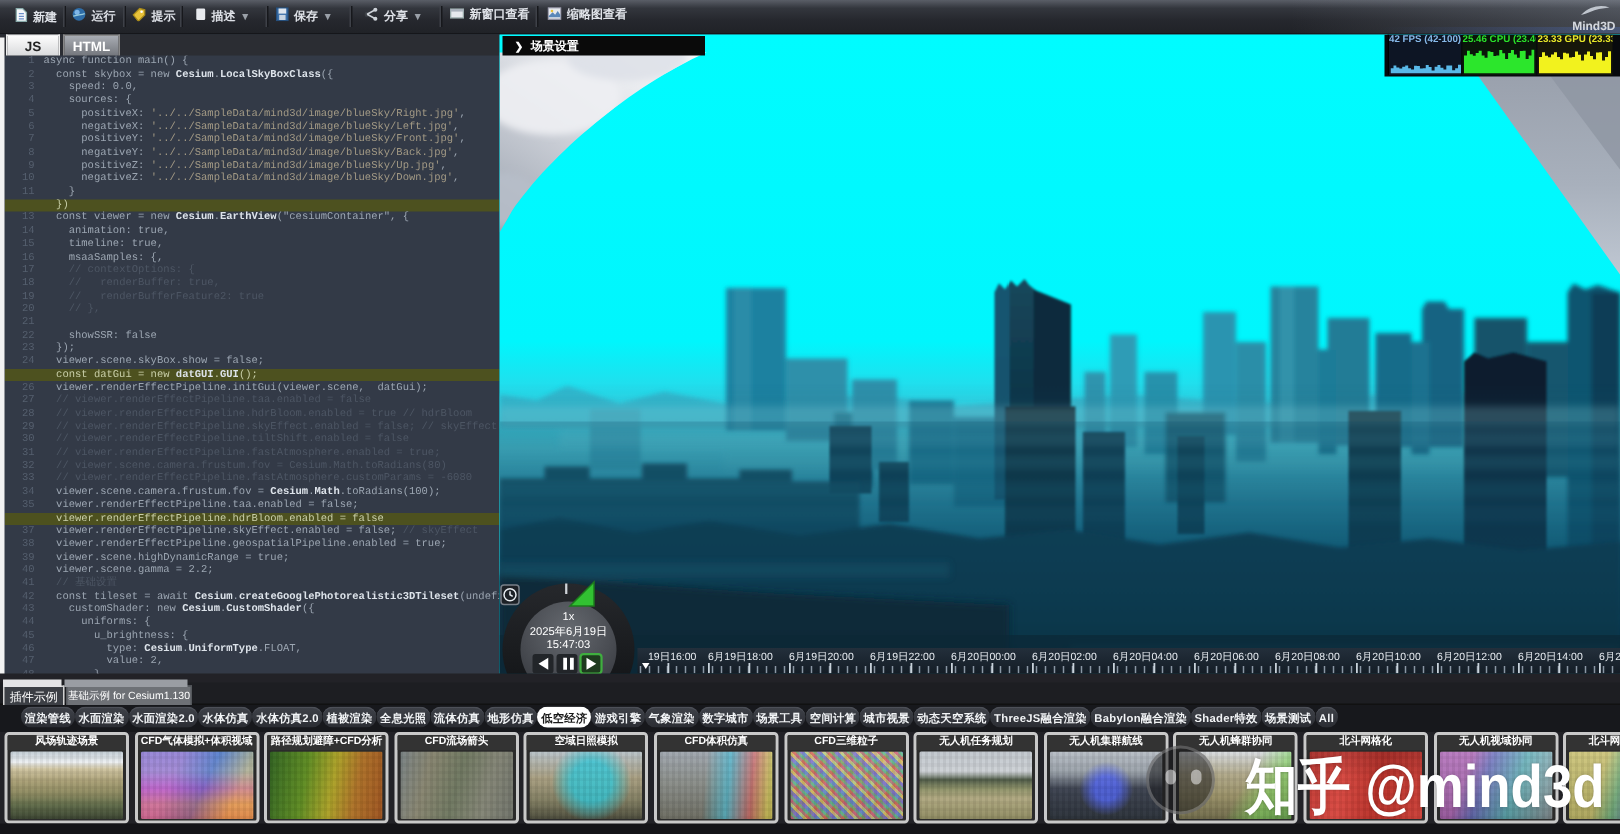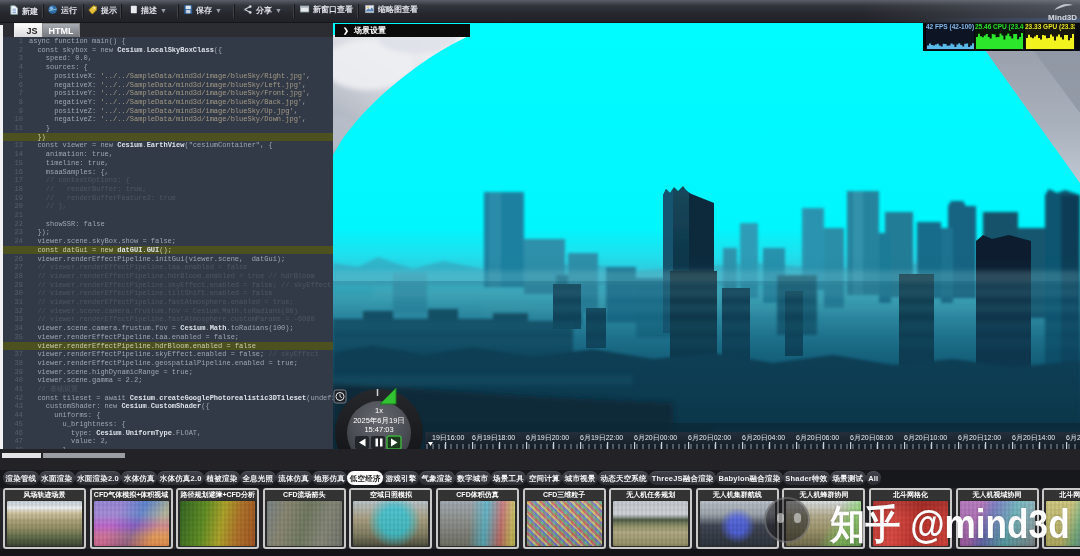--- a/index.html
+++ b/index.html
@@ -13,21 +13,21 @@
 .tbtn .ic{display:inline-block;vertical-align:-2px;margin-right:2px;transform:scale(.85);transform-origin:left center}
 .tsep{position:absolute;top:4px;width:1px;height:14px;background:#3e4148;box-shadow:1px 0 0 #17181c}
 .dd{color:#9aa0a8;font-size:7px;margin-left:3px}
 #mindlogo{position:absolute;right:3px;top:2px;color:#eceef2;font-size:8px;font-weight:bold;text-align:center;line-height:9px}
 
 
 #editor{position:absolute;left:0;top:23px;width:333px;height:432px;background:#333a47}
 #wedge{position:absolute;left:0;top:25px;width:3px;height:430px;background:#f2f2f2}
 #tabbar{position:absolute;left:0;top:0;width:333px;height:14px;background:#2b2d33}
 .etab{position:absolute;top:0;height:14px;font-size:9px;font-weight:bold;text-align:center;line-height:14px}
-#tabjs{left:14px;width:36px;background:linear-gradient(#fdfdfd,#d9dadc);color:#222;border:1px solid #eee;border-bottom:none}
+#tabjs{left:4px;width:36px;background:linear-gradient(#fdfdfd,#d9dadc);color:#222;border:1px solid #eee;border-bottom:none}
 #tabhtml{left:42px;width:38px;background:linear-gradient(#a8acb3,#74777d);color:#fff;border:1px solid #888;border-bottom:none}
 #code{position:absolute;left:3px;top:14px;width:330px;height:418px;overflow:hidden;font-family:"Liberation Mono",monospace;font-size:7px;line-height:8.7px;color:#9ca6b2;white-space:pre}
 #code .ln{position:absolute;left:0;width:20px;text-align:right;color:#555f6e}
 #code .row{position:absolute;left:26px;width:304px;height:8.7px}
 .hl{background:#4d511f;margin-left:-26px;padding-left:26px;width:330px!important;color:#c9cfa9}
 .b{color:#dde3ea;font-weight:bold}
 .cm{color:#4d5664}
 .s{color:#a39a85}
 
 #vp{position:absolute;left:333px;top:23px;width:747px;height:426px;background:#0af0ff;overflow:hidden}
@@ -44,21 +44,21 @@
 #tlabels span{position:absolute}
 #ticks{position:absolute;left:0;top:10px;width:655px;height:7px}
 
 #awidget{position:absolute;left:0px;top:357px;width:100px;height:92px}
 
 #bottom{position:absolute;left:0;top:449px;width:1080px;height:107px;background:#222227}
 #btabs{position:absolute;left:0;top:6px;height:15px;width:1080px;background:#1d1e22;border-bottom:1px solid #111}
 .btab{position:absolute;top:2px;height:13px;line-height:13px;font-size:8px;color:#fff;text-align:center}
 #btab1{left:2px;width:41px;background:#3c3f45;border:1px solid #d0d0d0;border-bottom:none}
 #btab2{left:44px;width:84px;background:#6e7176;border:1px solid #55585c;border-bottom:none;font-size:7px}
-#chips{position:absolute;left:0;top:21px;height:18px;width:1080px;background:#17181c;white-space:nowrap;padding-left:3px}
+#chips{position:absolute;left:0;top:21px;height:18px;width:1080px;background:#17181c;white-space:nowrap;padding-left:14px}
 .chip{display:inline-block;height:14px;line-height:14px;margin:1px 0 0 0;padding:0 2.5px;letter-spacing:.2px;border-radius:7px;background:linear-gradient(#3e4148,#2b2d33);color:#f2f4f6;font-size:7.5px;font-weight:bold;vertical-align:top;border-top:1px solid #4d5058}
 .chip.on{background:#fff;color:#1a1a1a;border-top:1px solid #fff}
 #cards{position:absolute;left:0;top:39px;height:61px;width:1080px;background:#222227;white-space:nowrap}
 .card{position:absolute;top:0;width:83px;height:61px;border:2px solid #c9c9c9;border-radius:3px;background:#2b2b2b;overflow:hidden}
 .card .ct{display:block;height:10px;line-height:10px;background:#333;color:#fff;font-size:7px;font-weight:bold;text-align:center;white-space:nowrap}
 .card .th{display:block;position:absolute;left:2px;top:11px;width:75px;height:45px;border-radius:1px}
 .card .tx{position:absolute;left:2px;top:11px;width:75px;height:45px;background:repeating-linear-gradient(90deg,rgba(30,30,30,.16) 0 2px,rgba(255,255,255,.05) 2px 4px),repeating-linear-gradient(0deg,rgba(40,40,40,.11) 0 2px,rgba(255,255,255,.04) 2px 5px);opacity:.38}
 #strip{position:absolute;left:0;top:100px;width:1080px;height:7px;background:#141418}
 #wm{position:absolute;left:830px;top:497px;color:#fff;font-size:40px;font-weight:bold;white-space:nowrap;text-shadow:0 0 2px rgba(0,0,0,.25);z-index:60;transform:scaleX(.88);transform-origin:left}
 #wmicon{position:absolute;left:764px;top:497px;width:46px;height:46px;border-radius:50%;background:rgba(25,25,28,.55);border:2px solid rgba(210,210,210,.3);z-index:59}
@@ -329,20 +329,24 @@
           <rect x="47" y="58.5" width="2.5" height="8" fill="#fff"></rect>
  <rect x="54" y="56" width="14" height="13" rx="2" fill="#1e3a1e" stroke="#3fae3f" stroke-width="1.5"></rect>
  <path d="M58 58.5 L64.5 62.5 L58 66.5 Z" fill="#fff"></path>
 </g>
       </svg>
   </div>
 
   <div id="bottom">
     <div style="position:absolute;left:2px;top:4px;width:39px;height:5px;background:#e4e4e6;z-index:3"></div>
     <div style="position:absolute;left:43px;top:4px;width:82px;height:5px;background:#9a9da3;z-index:3"></div>
+    <div id="btabs">
+      <span class="btab" id="btab1">插件示例</span>
+      <span class="btab" id="btab2">基础示例 for Cesium1.130</span>
+    </div>
     <div id="chips"><span class="chip">渲染管线</span><span class="chip">水面渲染</span><span class="chip">水面渲染2.0</span><span class="chip">水体仿真</span><span class="chip">水体仿真2.0</span><span class="chip">植被渲染</span><span class="chip">全息光照</span><span class="chip">流体仿真</span><span class="chip">地形仿真</span><span class="chip on">低空经济</span><span class="chip">游戏引擎</span><span class="chip">气象渲染</span><span class="chip">数字城市</span><span class="chip">场景工具</span><span class="chip">空间计算</span><span class="chip">城市视景</span><span class="chip">动态天空系统</span><span class="chip">ThreeJS融合渲染</span><span class="chip">Babylon融合渲染</span><span class="chip">Shader特效</span><span class="chip">场景测试</span><span class="chip">All</span></div>
     <div id="cards">
         <span class="card" style="left:3.0px">
           <span class="ct">风场轨迹场景</span>
           <span class="th" style="background:linear-gradient(#c2ccd4 0%,#edf0f2 16%,#cfc4a0 26%,#a89e74 45%,#8d8a60 62%,#5e6a48 80%,#39422f 100%)"></span>
           <span class="tx"></span>
         </span>
         <span class="card" style="left:89.6px">
           <span class="ct">CFD气体模拟+体积视域</span>
           <span class="th" style="background:linear-gradient(115deg,rgba(200,80,200,.55) 30%,rgba(90,60,180,.5) 55%,rgba(240,150,80,.5) 80%),linear-gradient(#58c8e8 0%,#7ad4e8 30%,#b080d0 55%,#d8a060 78%,#c87840 100%)"></span>

